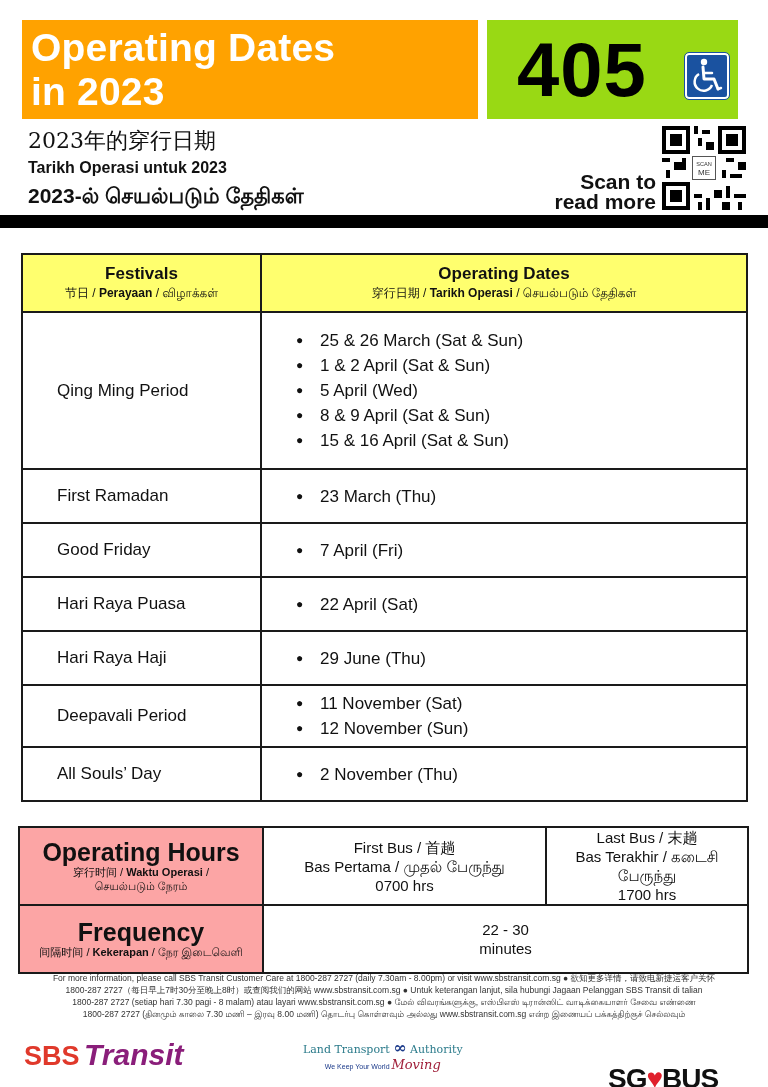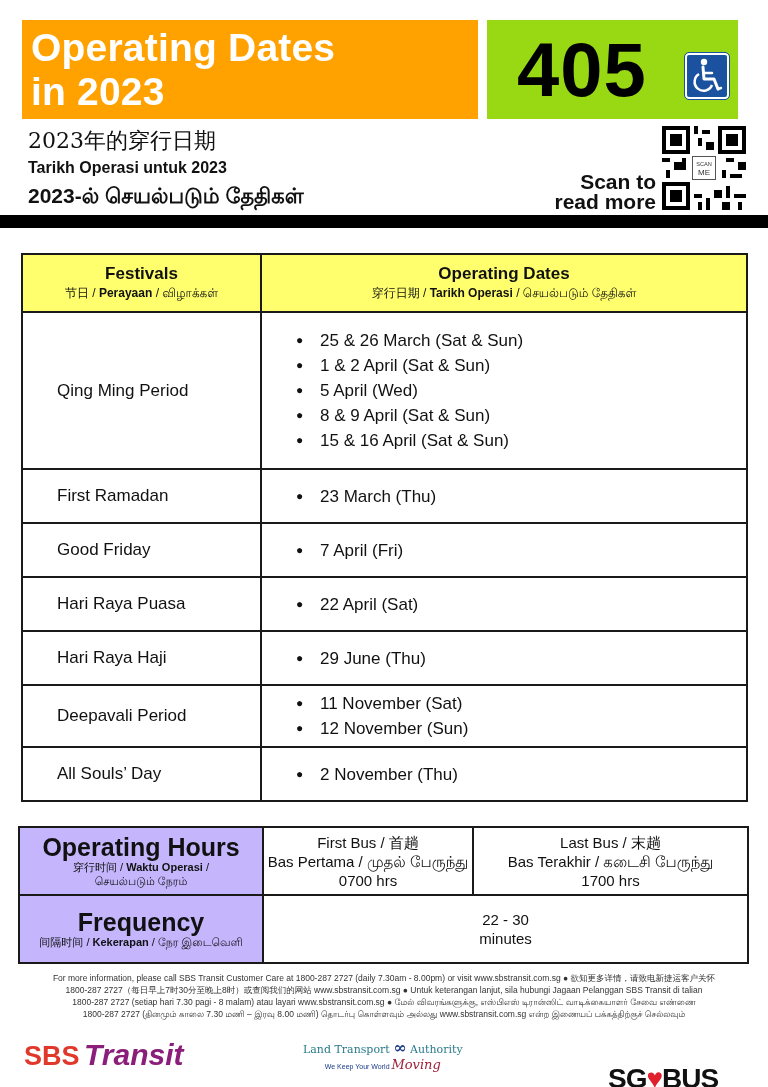--- a/index.html
+++ b/index.html
@@ -32,21 +32,21 @@
   .th-sub b { font-weight: bold; }
   .col1 { width: 239px; }
   .fest-cell { padding-left: 34px; font-size: 17px; vertical-align: middle; }
   .dates-cell { padding-left: 34px; vertical-align: middle; }
   .dates-cell ul { list-style: none; }
   .dates-cell li { font-size: 17px; line-height: 25px; position: relative; padding-left: 24px; }
   .dates-cell li::before { content: "●"; position: absolute; left: 0; font-size: 12px; top: 0; }
 
   .ops-table { position: absolute; left: 18px; top: 826px; width: 731px; }
   .ops-table td { border: 2px solid #1a1a1a; text-align: center; vertical-align: middle; }
-  .ops-label { background: #c4b5fd; width: 244px; }
+  .ops-label { background: #fca5a5; width: 244px; }
   .ops-title { font-weight: bold; font-size: 25px; line-height: 26px; }
   .ops-sub { font-size: 11px; line-height: 14px; }
   .ops-sub b { font-weight: bold; }
   .ops-val { font-size: 15px; line-height: 19px; }
 
   .footer-text { position: absolute; left: 0; top: 972px; width: 768px; text-align: center; font-size: 8.5px; line-height: 12px; color: #333; }
 
   .logo-sbs { position: absolute; left: 24px; top: 1038px; }
   .logo-lta { position: absolute; left: 303px; top: 1038px; text-align: center; }
   .logo-sg { position: absolute; left: 608px; top: 1064px; }
@@ -204,21 +204,21 @@
   </tbody>
 </table>
 
 <table class="ops-table">
   <tbody>
       <tr style="height:68px">
     <td class="ops-label">
       <div class="ops-title">Operating Hours</div>
       <div class="ops-sub"><span>穿行时间</span> / <b>Waktu Operasi</b> /<br><span>செயல்படும் நேரம்</span></div>
     </td>
-    <td class="ops-val" style="width:210px">
+    <td class="ops-val" style="width:283px">
       <div>First Bus / 首趟</div>
       <div>Bas Pertama / முதல் பேருந்து</div>
       <div>0700 hrs</div>
     </td>
     <td class="ops-val">
       <div>Last Bus / 末趟</div>
       <div>Bas Terakhir / கடைசி பேருந்து</div>
       <div>1700 hrs</div>
     </td>
   </tr>

